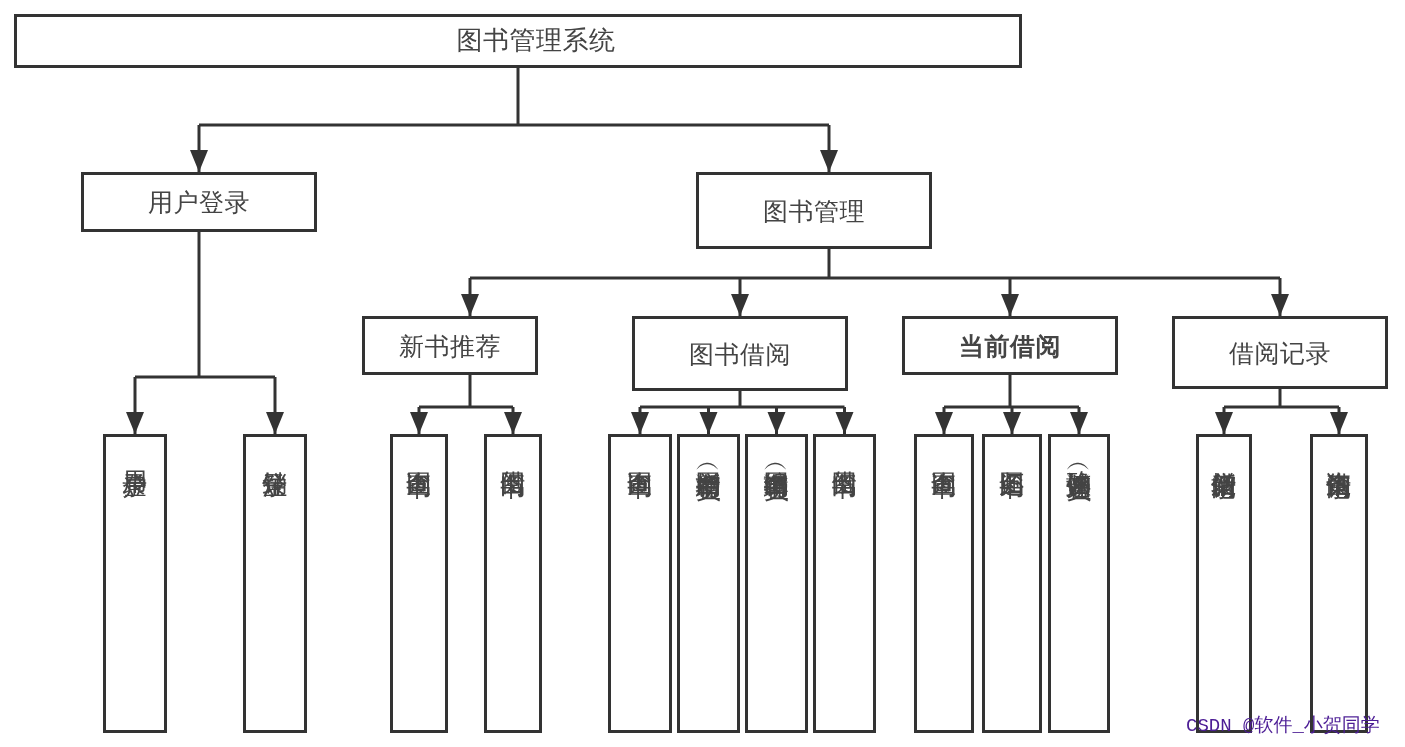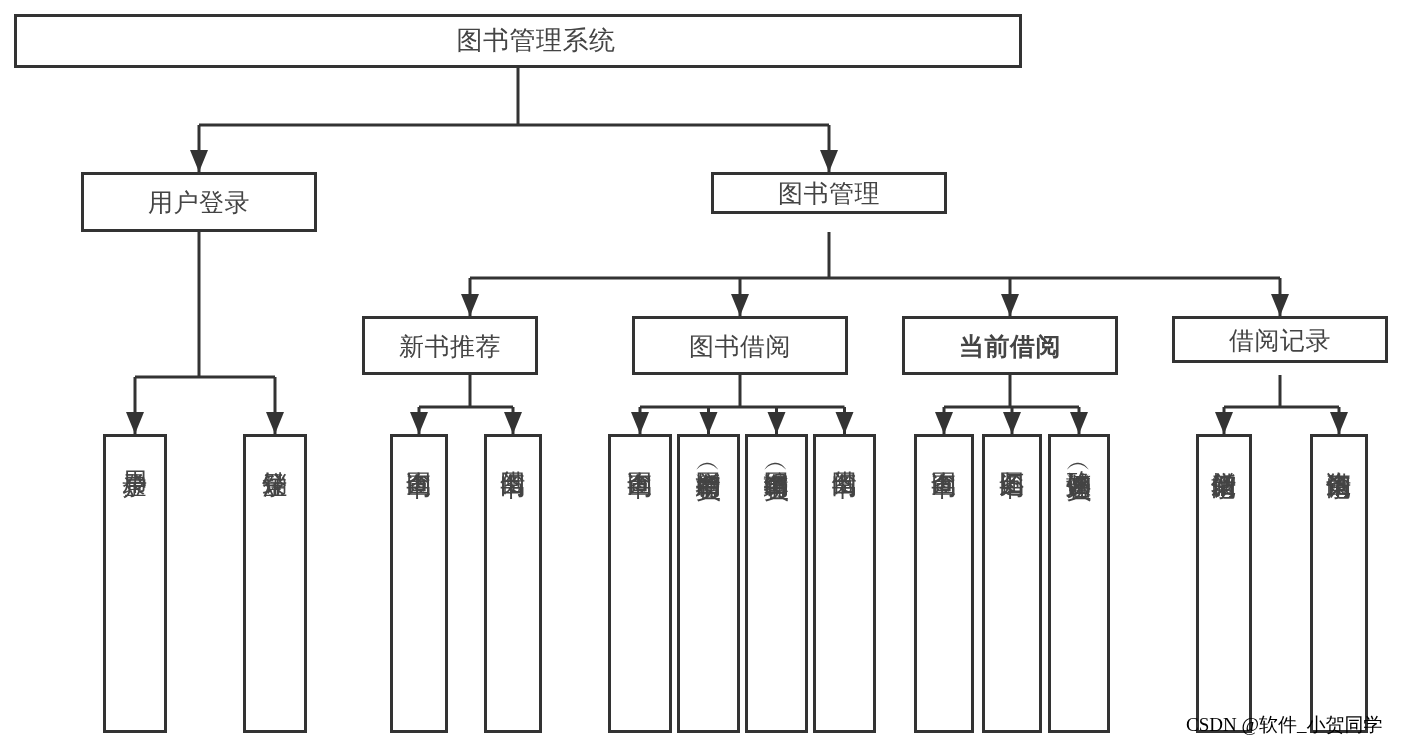--- a/index.html
+++ b/index.html
@@ -58,24 +58,24 @@
     white-space: nowrap;
   }
   #node-root .node-label {
     font-size: 26px;
   }
   #watermark {
     position: absolute;
     left: 1186px;
     top: 712px;
     font-size: 19px;
-    color: #000000;
+    color: #4c1d95;
     white-space: nowrap;
     z-index: 3;
-    font-family: Liberation Serif, serif;
+    font-family: Liberation Mono, monospace;
   }
 </style>
 </head>
 <body>
 
 <div id="diagram-root">
 
   <svg id="edges-layer" viewBox="0 0 1405 747" xmlns="http://www.w3.org/2000/svg">
       <line x1="518" y1="68" x2="518" y2="125" stroke="#333333" stroke-width="3"></line>
       <line x1="199" y1="125" x2="829" y2="125" stroke="#333333" stroke-width="3"></line>
@@ -132,37 +132,37 @@
     </svg>
 
   <div class="node horizontal" id="node-root" style="left: 14px; top: 14px; width: 1008px; height: 54px; padding-left: 36px;">
     <span class="node-label">图书管理系统</span>
   </div>
 
   <div class="node horizontal" id="node-user_login" style="left: 81px; top: 172px; width: 236px; height: 60px;">
     <span class="node-label">用户登录</span>
   </div>
 
-  <div class="node horizontal" id="node-book_manage" style="left: 711px; top: 172px; width: 236px; height: 42px;">
+  <div class="node horizontal" id="node-book_manage" style="left: 696px; top: 172px; width: 236px; height: 77px;">
     <span class="node-label">图书管理</span>
   </div>
 
   <div class="node horizontal" id="node-new_book_rec" style="left: 362px; top: 316px; width: 176px; height: 59px;">
     <span class="node-label">新书推荐</span>
   </div>
 
-  <div class="node horizontal" id="node-book_borrow" style="left: 632px; top: 316px; width: 216px; height: 59px;">
+  <div class="node horizontal" id="node-book_borrow" style="left: 632px; top: 316px; width: 216px; height: 75px;">
     <span class="node-label">图书借阅</span>
   </div>
 
   <div class="node horizontal" id="node-current_borrow" style="left: 902px; top: 316px; width: 216px; height: 59px; font-weight: bold;">
     <span class="node-label">当前借阅</span>
   </div>
 
-  <div class="node horizontal" id="node-borrow_record" style="left: 1172px; top: 316px; width: 216px; height: 47px;">
+  <div class="node horizontal" id="node-borrow_record" style="left: 1172px; top: 316px; width: 216px; height: 73px;">
     <span class="node-label">借阅记录</span>
   </div>
 
   <div class="node vertical" id="node-leaf_user_login" style="left: 103px; top: 434px; width: 64px; height: 299px;">
     <span class="node-label">用户登录</span>
   </div>
 
   <div class="node vertical" id="node-leaf_logout" style="left: 243px; top: 434px; width: 64px; height: 299px;">
     <span class="node-label">注销登录</span>
   </div>

